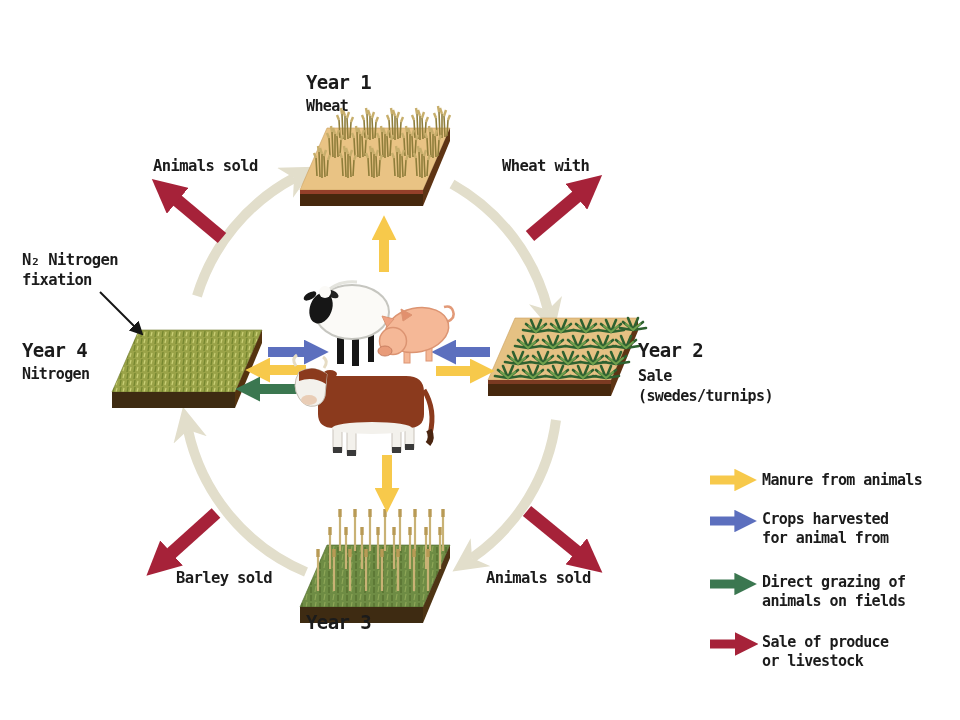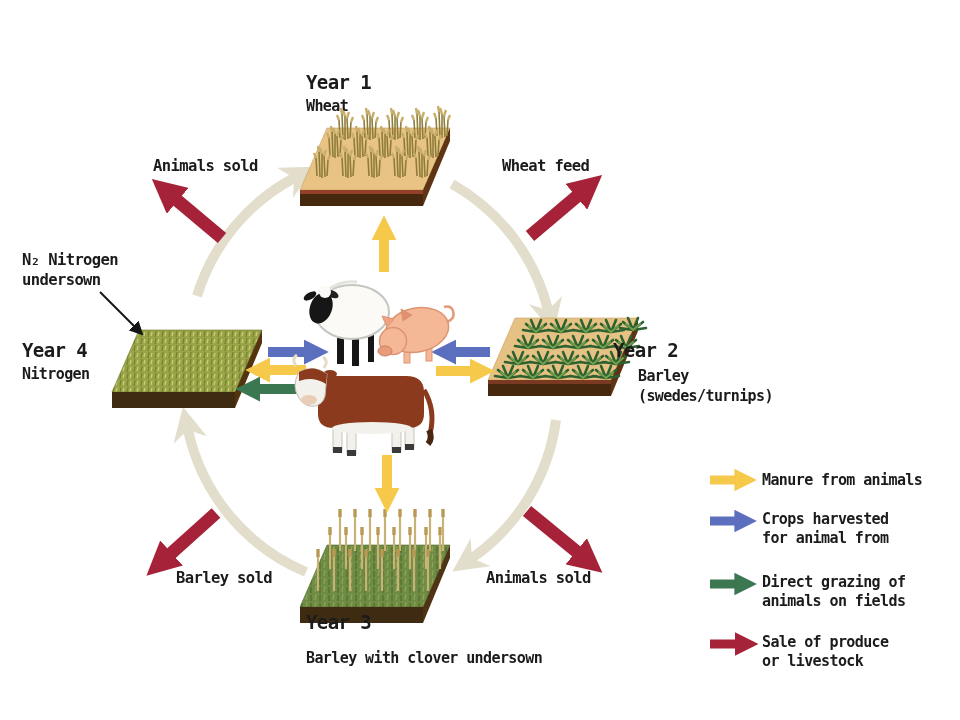--- a/index.html
+++ b/index.html
@@ -228,34 +228,33 @@
       <path d="M 710 521 L 740 521" marker-end="url(#mBlue)" stroke="#5C6FBE"></path>
       <path d="M 710 584 L 740 584" marker-end="url(#mGreen)" stroke="#3B7750"></path>
       <path d="M 710 644 L 740 644" marker-end="url(#mRed)" stroke="#A62239"></path>
     </g>
   </svg>
 
   <div class="lbl lbl-title" style="left:306px;top:72px;">Year 1</div>
   <div class="lbl lbl-sub" style="left:306px;top:98px;">Wheat</div>
 
   <div class="lbl lbl-text" style="left:153px;top:158px;">Animals sold</div>
-  <div class="lbl lbl-text" style="left:502px;top:158px;">Wheat feed</div>
+  <div class="lbl lbl-text" style="left:502px;top:158px;">Wheat with</div>
 
   <div class="lbl lbl-text" style="left:22px;top:252px;">N₂ Nitrogen</div>
-  <div class="lbl lbl-text" style="left:22px;top:272px;">undersown</div>
+  <div class="lbl lbl-text" style="left:22px;top:272px;">fixation</div>
 
   <div class="lbl lbl-title" style="left:22px;top:340px;">Year 4</div>
   <div class="lbl lbl-sub" style="left:22px;top:366px;">Nitrogen</div>
 
-  <div class="lbl lbl-title" style="left:613px;top:340px;">Year 2</div>
-  <div class="lbl lbl-sub" style="left:638px;top:368px;">Barley</div>
+  <div class="lbl lbl-title" style="left:638px;top:340px;">Year 2</div>
+  <div class="lbl lbl-sub" style="left:638px;top:368px;">Sale</div>
   <div class="lbl lbl-sub" style="left:638px;top:388px;">(swedes/turnips)</div>
 
   <div class="lbl lbl-title" style="left:306px;top:612px;">Year 3</div>
-  <div class="lbl lbl-sub" style="left:306px;top:650px;">Barley with clover undersown</div>
 
   <div class="lbl lbl-text" style="left:152px;top:570px;margin-left:24px;">Barley sold</div>
   <div class="lbl lbl-text" style="left:486px;top:570px;">Animals sold</div>
 
   <div class="lbl lbl-legend" style="left:762px;top:472px;">Manure from animals</div>
   <div class="lbl lbl-legend" style="left:762px;top:511px;">Crops harvested</div>
   <div class="lbl lbl-legend" style="left:762px;top:530px;">for animal from</div>
   <div class="lbl lbl-legend" style="left:762px;top:574px;">Direct grazing of</div>
   <div class="lbl lbl-legend" style="left:762px;top:593px;">animals on fields</div>
   <div class="lbl lbl-legend" style="left:762px;top:634px;">Sale of produce</div>

